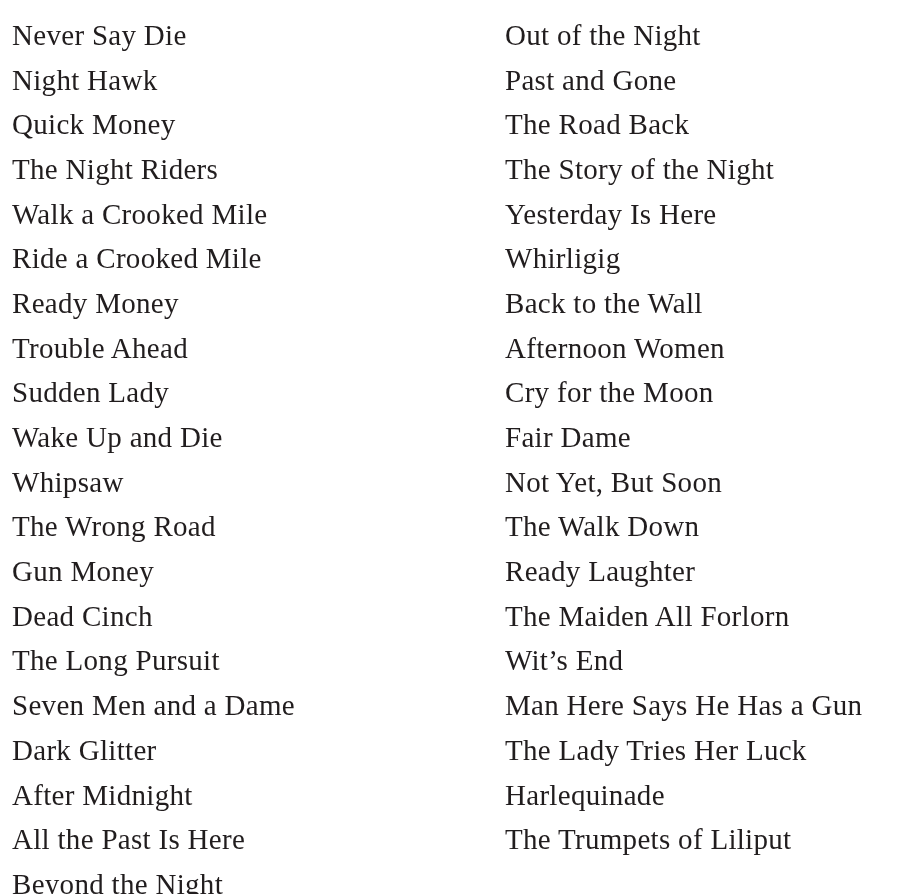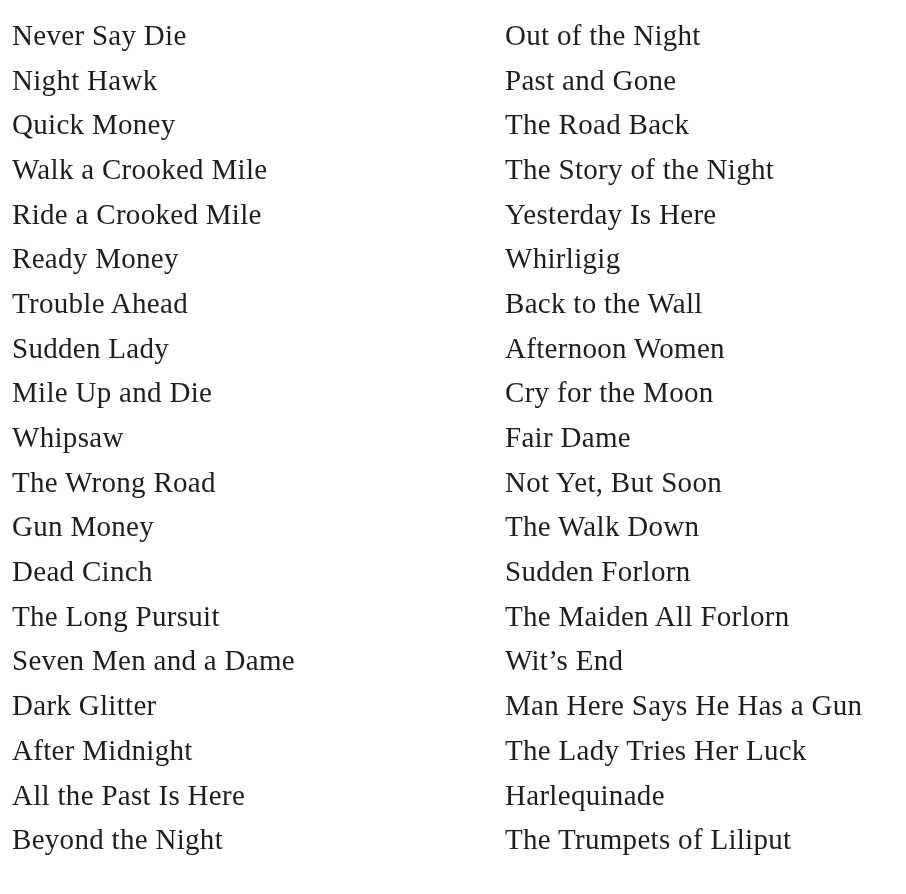--- a/index.html
+++ b/index.html
@@ -35,26 +35,27 @@
   }
 </style>
 </head>
 <body>
 
 <div class="page">
   <div class="col">
       <div class="row">Never Say Die</div>
       <div class="row">Night Hawk</div>
       <div class="row">Quick Money</div>
+      <div class="row">The Night Riders</div>
       <div class="row">Walk a Crooked Mile</div>
       <div class="row">Ride a Crooked Mile</div>
       <div class="row">Ready Money</div>
       <div class="row">Trouble Ahead</div>
       <div class="row">Sudden Lady</div>
-      <div class="row">Mile Up and Die</div>
+      <div class="row">Wake Up and Die</div>
       <div class="row">Whipsaw</div>
       <div class="row">The Wrong Road</div>
       <div class="row">Gun Money</div>
       <div class="row">Dead Cinch</div>
       <div class="row">The Long Pursuit</div>
       <div class="row">Seven Men and a Dame</div>
       <div class="row">Dark Glitter</div>
       <div class="row">After Midnight</div>
       <div class="row">All the Past Is Here</div>
       <div class="row">Beyond the Night</div>
@@ -65,21 +66,21 @@
       <div class="row">The Road Back</div>
       <div class="row">The Story of the Night</div>
       <div class="row">Yesterday Is Here</div>
       <div class="row">Whirligig</div>
       <div class="row">Back to the Wall</div>
       <div class="row">Afternoon Women</div>
       <div class="row">Cry for the Moon</div>
       <div class="row">Fair Dame</div>
       <div class="row">Not Yet, But Soon</div>
       <div class="row">The Walk Down</div>
-      <div class="row">Sudden Forlorn</div>
+      <div class="row">Ready Laughter</div>
       <div class="row">The Maiden All Forlorn</div>
       <div class="row">Wit’s End</div>
       <div class="row">Man Here Says He Has a Gun</div>
       <div class="row">The Lady Tries Her Luck</div>
       <div class="row">Harlequinade</div>
       <div class="row">The Trumpets of Liliput</div>
     </div>
 </div>
 
 </body></html>

